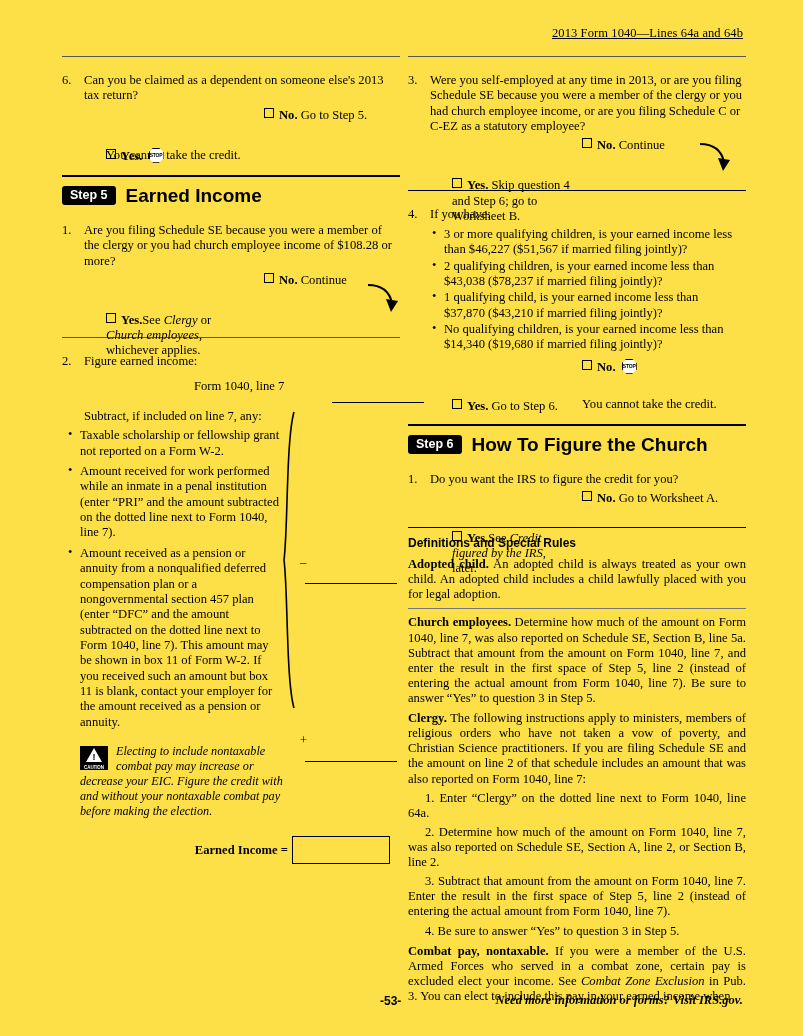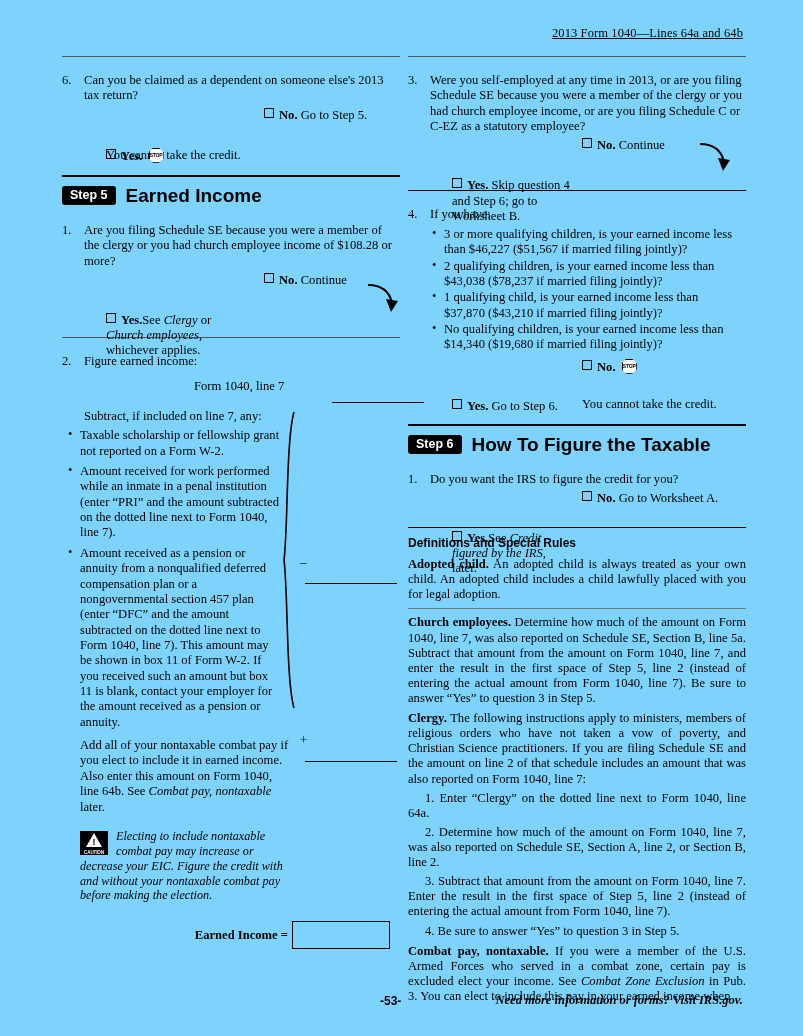--- a/index.html
+++ b/index.html
@@ -4,21 +4,21 @@
 <style>
   html, body {
     margin: 0;
     padding: 0;
     background: #ffffff;
   }
   .page {
     position: relative;
     width: 803px;
     height: 1036px;
-    background: #7dd3fc;
+    background: #fde047;
     font-family: "Liberation Serif", serif;
     color: #000000;
     overflow: hidden;
     box-sizing: border-box;
   }
   .header {
     position: absolute;
     top: 26px;
     right: 60px;
     font-size: 12.5px;
@@ -300,23 +300,20 @@
       </div>
 
       <div style="margin-left:22px; margin-top:12px; font-size:12.6px;">Subtract, if included on line 7, any:</div>
 
       <ul class="bullets" style="margin-left:4px; width:215px;">
         <li>Taxable scholarship or fellowship grant not reported on a Form W-2.</li>
         <li>Amount received for work performed while an inmate in a penal institution (enter “PRI” and the amount subtracted on the dotted line next to Form 1040, line 7).</li>
         <li>Amount received as a pension or annuity from a nonqualified deferred compensation plan or a nongovernmental section 457 plan (enter “DFC” and the amount subtracted on the dotted line next to Form 1040, line 7). This amount may be shown in box 11 of Form W-2. If you received such an amount but box 11 is blank, contact your employer for the amount received as a pension or annuity.</li>
       </ul>
 
-      <div style="margin-left:18px; margin-top:8px; width:212px; font-size:12.6px; line-height:1.22;">
-        <span>Add all of your nontaxable combat pay if you elect to include it in earned income. Also enter this amount on Form 1040, line 64b. See </span><span class="ital">Combat pay, nontaxable</span><span> later.</span>
-      </div>
 
       <svg class="brace-svg" style="left:218px; top:56px;" width="24" height="300" viewBox="0 0 24 300">
         <path d="M14 2 C6 30 8 120 4 150 C8 180 6 270 14 298" stroke="#000" stroke-width="1.6" fill="none"></path>
       </svg>
 
       <div style="position:absolute; left:238px; top:198px;">
         <span style="font-size:12.6px;">–</span>
         <span class="fillline" style="margin-left:5px;"></span>
       </div>
 
@@ -384,21 +381,21 @@
           <span class="cbox"></span><span class="yn">No.</span>
           <span class="stop"><span>STOP</span></span>
         </div>
       </div>
       <div class="sub" style="margin-left:174px; margin-top:18px; width:150px;">You cannot take the credit.</div>
     </div>
 
     <div class="rule rule-thick" style="margin-top:12px;"></div>
 
     <div class="stephead">
-      <span class="steptag">Step 6</span><span class="steptitle">How To Figure the Taxable</span>
+      <span class="steptag">Step 6</span><span class="steptitle">How To Figure the Church</span>
     </div>
 
     <div class="qblock" style="margin-top:12px;">
       <div class="qnum">1.</div>
       <div class="qtext">Do you want the IRS to figure the credit for you?</div>
       <div class="answers" style="height:32px;">
         <div class="ans ans-left" style="width:118px;">
           <span class="cbox"></span><span class="yn">Yes.</span><span>See </span><span class="ital">Credit figured by the IRS</span><span>, later.</span>
         </div>
         <div class="ans" style="left:152px;">

